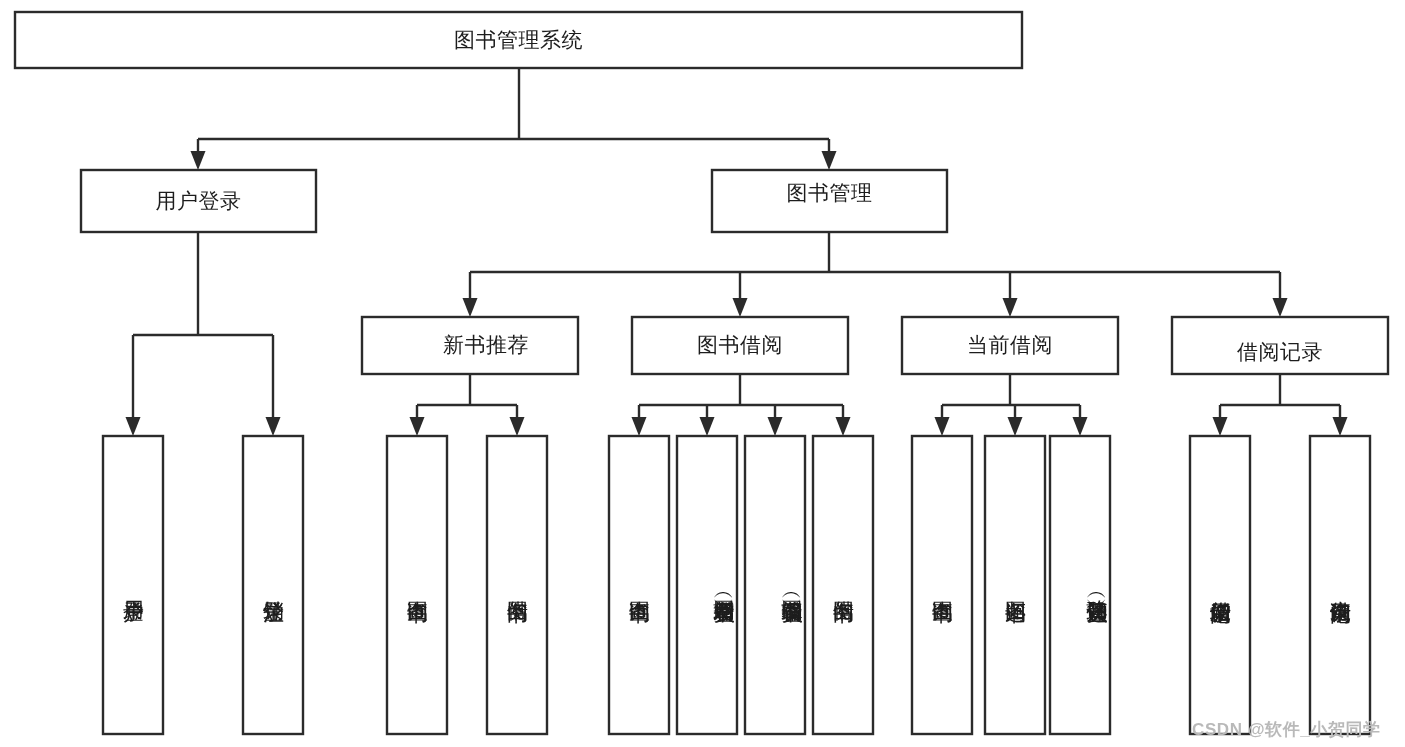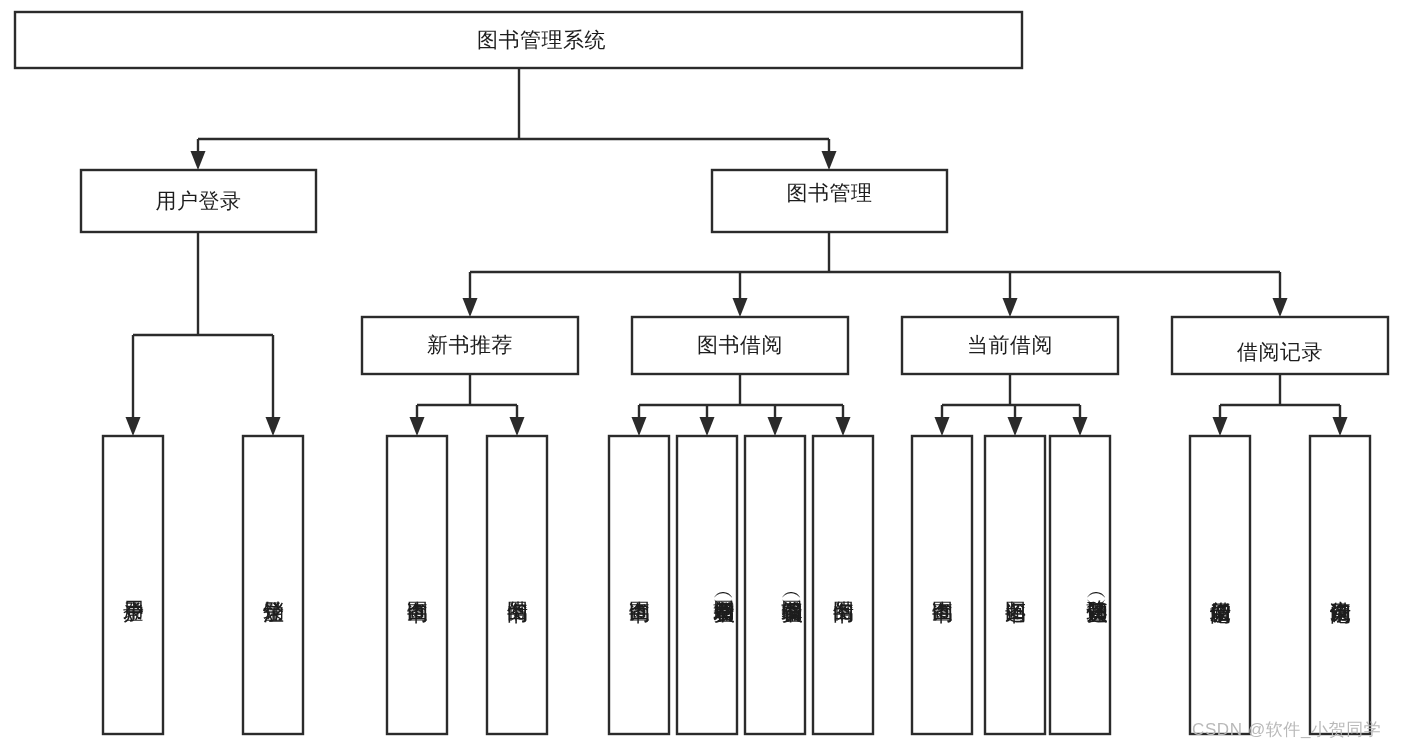--- a/index.html
+++ b/index.html
@@ -69,20 +69,21 @@
   .node-label-v.v-center {
     align-items: center;
   }
   .watermark {
     position: absolute;
     color: #b9b9b9;
     font-size: 17px;
     letter-spacing: 0.6px;
     white-space: nowrap;
     pointer-events: none;
+    font-weight: bold;
   }
 </style>
 </head>
 <body>
 
 <div id="diagram-root">
   <svg id="diagram-svg" viewBox="0 0 1405 747" xmlns="http://www.w3.org/2000/svg">
     <g id="connector-layer">
         <line x1="519" y1="68" x2="519" y2="139" class="connector-line"></line>
         <line x1="198" y1="139" x2="829" y2="139" class="connector-line"></line>
@@ -154,24 +155,24 @@
         <rect x="745" y="436" width="60" height="298" class="node-box"></rect>
         <rect x="813" y="436" width="60" height="298" class="node-box"></rect>
         <rect x="912" y="436" width="60" height="298" class="node-box"></rect>
         <rect x="985" y="436" width="60" height="298" class="node-box"></rect>
         <rect x="1050" y="436" width="60" height="298" class="node-box"></rect>
         <rect x="1190" y="436" width="60" height="298" class="node-box"></rect>
         <rect x="1310" y="436" width="60" height="298" class="node-box"></rect>
       </g>
   </svg>
   <div id="label-layer">
-      <div class="node-label-h" style="left: 15px; top: 12px; width: 1007px; height: 56px; margin-left: 23px;">图书管理系统</div>
+      <div class="node-label-h" style="left: 15px; top: 12px; width: 1007px; height: 56px;">图书管理系统</div>
       <div class="node-label-h" style="left: 81px; top: 170px; width: 235px; height: 62px;">用户登录</div>
       <div class="node-label-h" style="left: 712px; top: 170px; width: 235px; height: 46px;">图书管理</div>
-      <div class="node-label-h" style="left: 362px; top: 317px; width: 216px; height: 57px;">新书推荐</div>
+      <div class="node-label-h" style="left: 378px; top: 317px; width: 216px; height: 57px;">新书推荐</div>
       <div class="node-label-h" style="left: 632px; top: 317px; width: 216px; height: 57px; text-align: center;">图书借阅</div>
       <div class="node-label-h" style="left: 902px; top: 317px; width: 216px; height: 56px;">当前借阅</div>
       <div class="node-label-h" style="left: 1172px; top: 317px; width: 216px; height: 71px;">借阅记录</div>
       <div class="node-label-v v-center" style="left: 103px; top: 442px; width: 60px; height: 286px;">用户登录</div>
       <div class="node-label-v v-center" style="left: 243px; top: 442px; width: 60px; height: 286px;">注销登录</div>
       <div class="node-label-v v-center" style="left: 387px; top: 442px; width: 60px; height: 286px;">查询图书</div>
       <div class="node-label-v v-center" style="left: 487px; top: 442px; width: 60px; height: 286px;">借阅图书</div>
       <div class="node-label-v v-center" style="left: 609px; top: 442px; width: 60px; height: 286px;">查询图书</div>
       <div class="node-label-v" style="left: 677px; top: 442px; width: 60px; height: 286px;">新增图书（管理员）</div>
       <div class="node-label-v" style="left: 745px; top: 442px; width: 60px; height: 286px;">编辑图书（管理员）</div>

